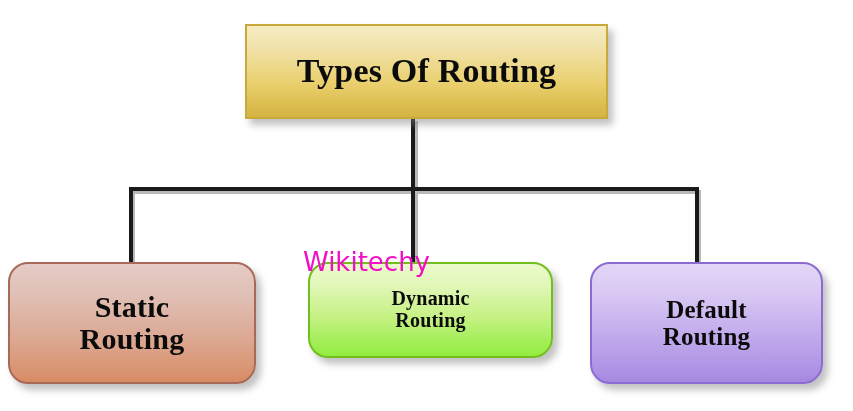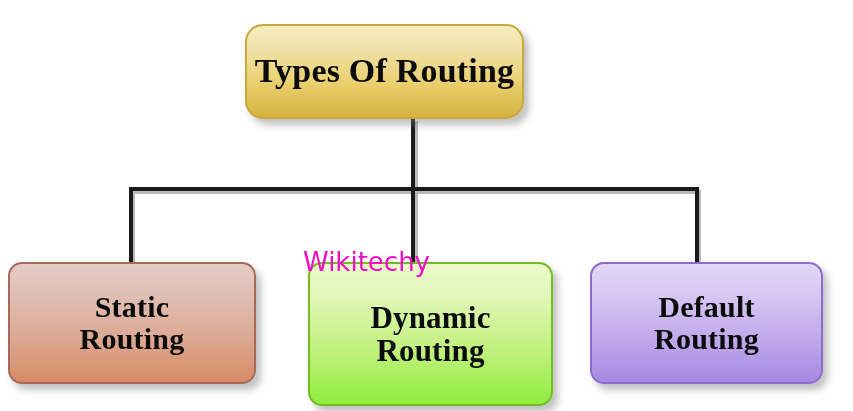--- a/index.html
+++ b/index.html
@@ -27,40 +27,40 @@
     position: absolute;
     background: #b9b9b9;
   }
   .conn-shadow.v { width: 4px; }
   .conn-shadow.h { height: 4px; }
 
   
   .node {
     position: absolute;
     box-sizing: border-box;
-    border-radius: 14px;
+    border-radius: 20px;
     display: flex;
     align-items: center;
     justify-content: center;
     text-align: center;
     color: #0b0b0b;
     font-weight: bold;
     line-height: 1.08;
     letter-spacing: 0.2px;
     box-shadow: 5px 6px 7px rgba(120,120,120,0.45);
   }
 
   
   .node-root {
     left: 245px;
     top: 24px;
-    width: 279px;
+    width: 363px;
     height: 95px;
     border: 2px solid #c9a93c;
-    border-radius: 18px;
+    border-radius: 0;
     background: linear-gradient(to bottom,
         #f6ecc2 0%,
         #f1e3ad 22%,
         #ead06f 62%,
         #dbbc4d 88%,
         #d4b342 100%);
     font-size: 34px;
   }
 
   
@@ -77,45 +77,45 @@
         #d9936f 92%,
         #d78a64 100%);
     font-size: 30px;
   }
 
   
   .node-dynamic {
     left: 308px;
     top: 262px;
     width: 245px;
-    height: 144px;
+    height: 96px;
     border: 2px solid #72bd1f;
     background: linear-gradient(to bottom,
         #ebfacb 0%,
         #e2f7ba 22%,
         #c5f183 58%,
         #9fee52 88%,
         #93ec3f 100%);
-    font-size: 31px;
+    font-size: 20px;
   }
 
   
   .node-default {
     left: 590px;
     top: 262px;
     width: 233px;
     height: 122px;
     border: 2px solid #8c6bd0;
     background: linear-gradient(to bottom,
         #e2d6f7 0%,
         #d9c9f3 24%,
         #c2abec 60%,
         #ad92e4 90%,
         #a488e0 100%);
-    font-size: 30px;
+    font-size: 25px;
   }
 
   .node .label-line { display: block; }
 
   
   .watermark {
     position: absolute;
     left: 303px;
     top: 247px;
     font-family: "DejaVu Sans", "Liberation Sans", sans-serif;

